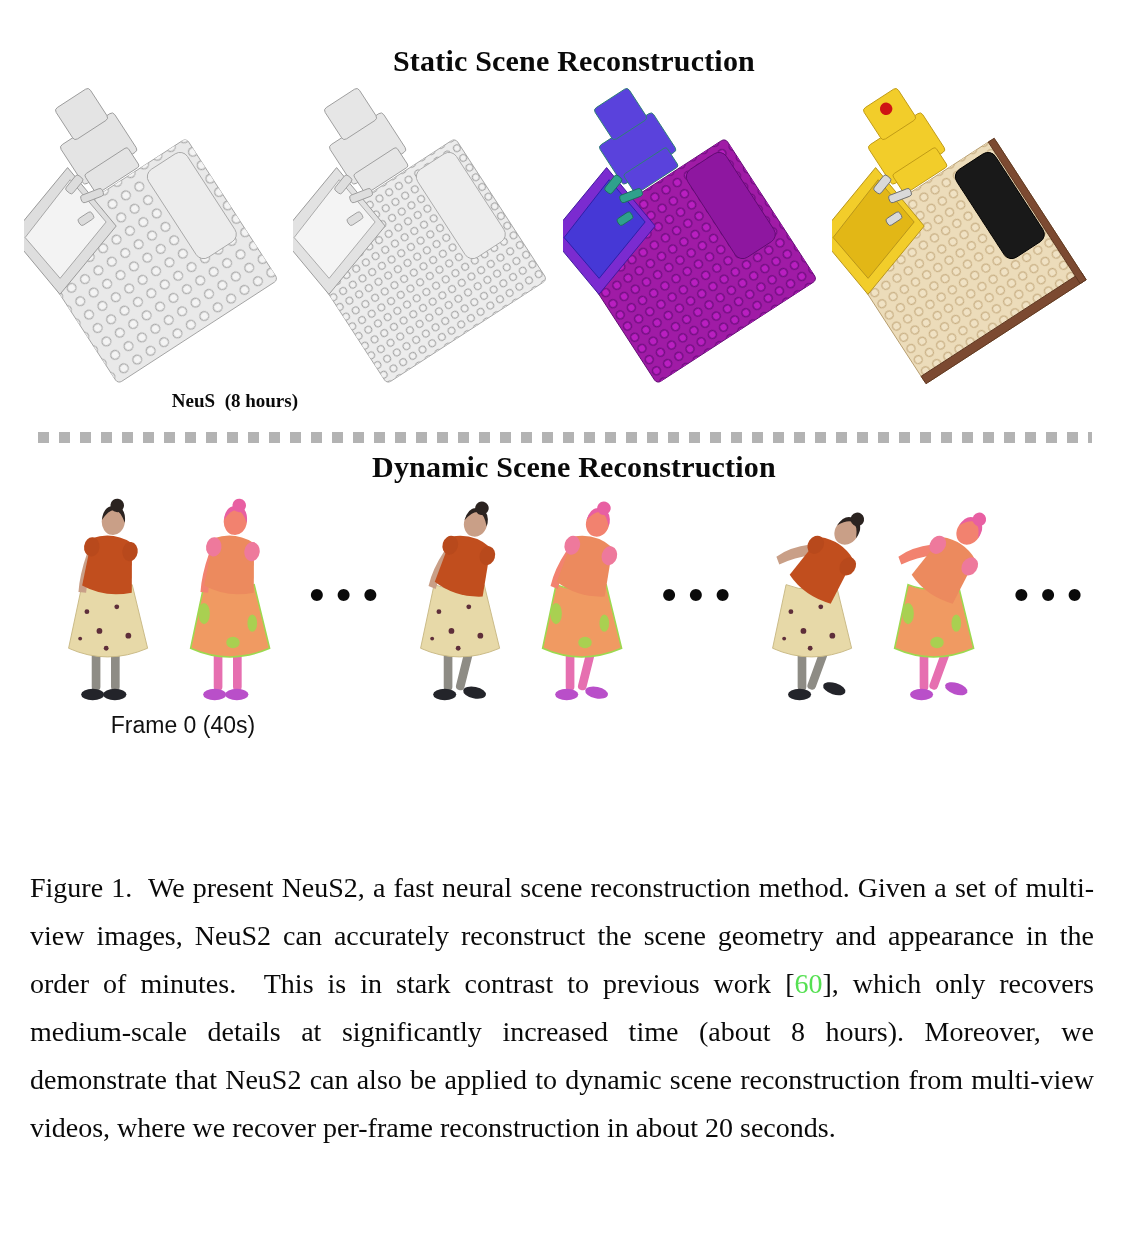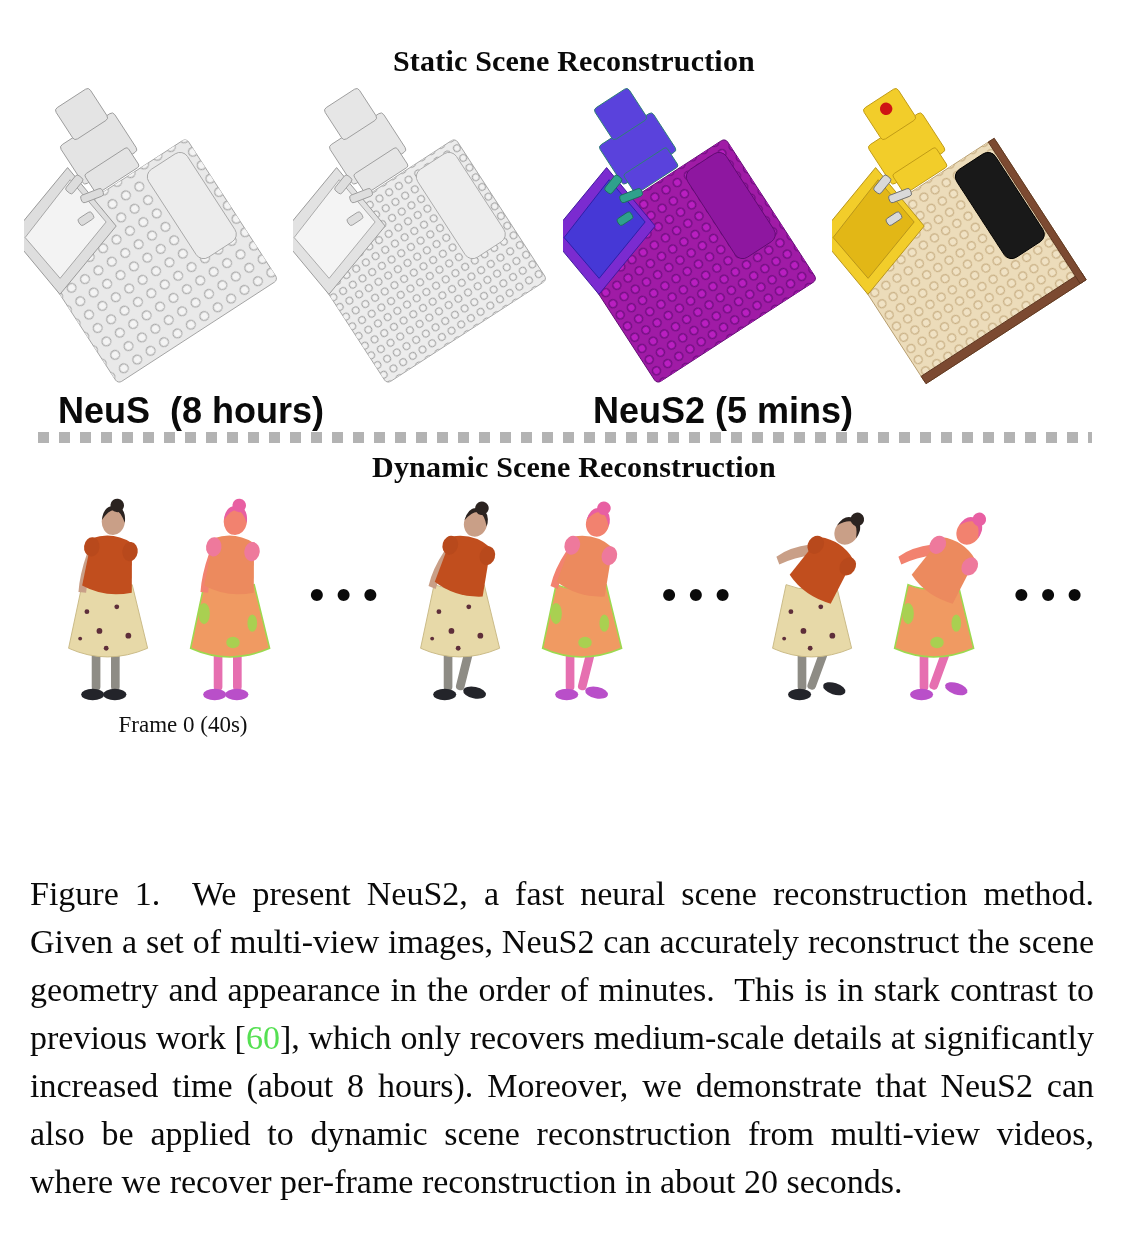--- a/index.html
+++ b/index.html
@@ -65,22 +65,22 @@
   .bz-color .blade-in{fill:#e2b716;stroke:#b8941a;}
   .bz-color .cab rect{fill:#f2cd2a;stroke:#c09a15;}
   .bz-color .tread{fill:#191919;stroke:#000000;}
   .bz-color .bits rect{fill:#d9d9d9;stroke:#6e6e6e;}
   .bz-color .dot{fill:#ce1414;}
   .bz-color .edge{fill:#7c4a31;stroke:#5d3621;}
 
   
   .method-label{
     position:absolute;
-    font-weight:bold;font-size:36px;
-    font-family:Liberation Sans, sans-serif;
+    font-weight:bold;font-size:19px;
+    font-family:Liberation Serif, serif;
     text-align:right;white-space:nowrap;
   }
   #label-neus{top:390px;left:58px;width:240px;}
   #label-neus2{top:390px;left:593px;width:234px;}
 
   
   .divider{
     position:absolute;top:432px;left:38px;width:1054px;height:11px;
     background:repeating-linear-gradient(90deg,#b3b3b3 0 11px,transparent 11px 21px);
   }
@@ -124,38 +124,38 @@
 
   
   .pose-a .upper{transform:rotate(7deg);transform-origin:55px 95px;}
   .pose-b .upper{transform:rotate(16deg);transform-origin:55px 95px;}
   .pose-c .upper{transform:rotate(34deg);transform-origin:55px 95px;}
 
   
   .frame-label{
     position:absolute;top:712px;width:220px;
     text-align:center;white-space:nowrap;
-    font-family:Liberation Serif, serif;
+    font-family:Liberation Sans, sans-serif;
     font-size:23px;color:#111;
   }
   #frame-0{left:73px;}
   #frame-120{left:427px;}
   #frame-400{left:762px;}
 
   #neus2-label{
     position:absolute;top:748px;left:0;width:1124px;
     text-align:center;font-weight:bold;font-size:30px;
     font-family:"Liberation Serif", serif;
   }
 
   
   .caption{
     position:absolute;top:836px;left:30px;width:1064px;
     font-family:"Liberation Serif", serif;
-    font-size:34px;line-height:48px;
+    font-size:28px;line-height:48px;
     text-align:justify;color:#0a0a0a;
   }
   .citation{color:#55e052;}
   .hidden-defs{position:absolute;width:0;height:0;}
 </style>
 </head>
 <body>
 
 <svg class="hidden-defs" aria-hidden="true">
   <defs>
@@ -275,21 +275,20 @@
             <rect x="100" y="70" width="22" height="10" rx="3" transform="rotate(-18 111 75)"></rect>
             <rect x="108" y="92" width="26" height="9" rx="3" transform="rotate(12 121 96)"></rect>
             <rect x="92" y="110" width="18" height="9" rx="3"></rect>
           </g>
         </g>
       </svg>
     </div>
   </div>
 
   <div class="method-label" id="label-neus">NeuS&nbsp; (8 hours)</div>
-  <div class="method-label" id="label-neus2">NeuS2 (5 mins)</div>
 
   <div class="divider"></div>
 
   <div class="sec-title" id="dynamic-title">Dynamic Scene Reconstruction</div>
 
   <div class="dyn-row">
 
     <div class="person photo pose-a">
       <svg viewBox="0 0 120 220">
         <g class="lower">

